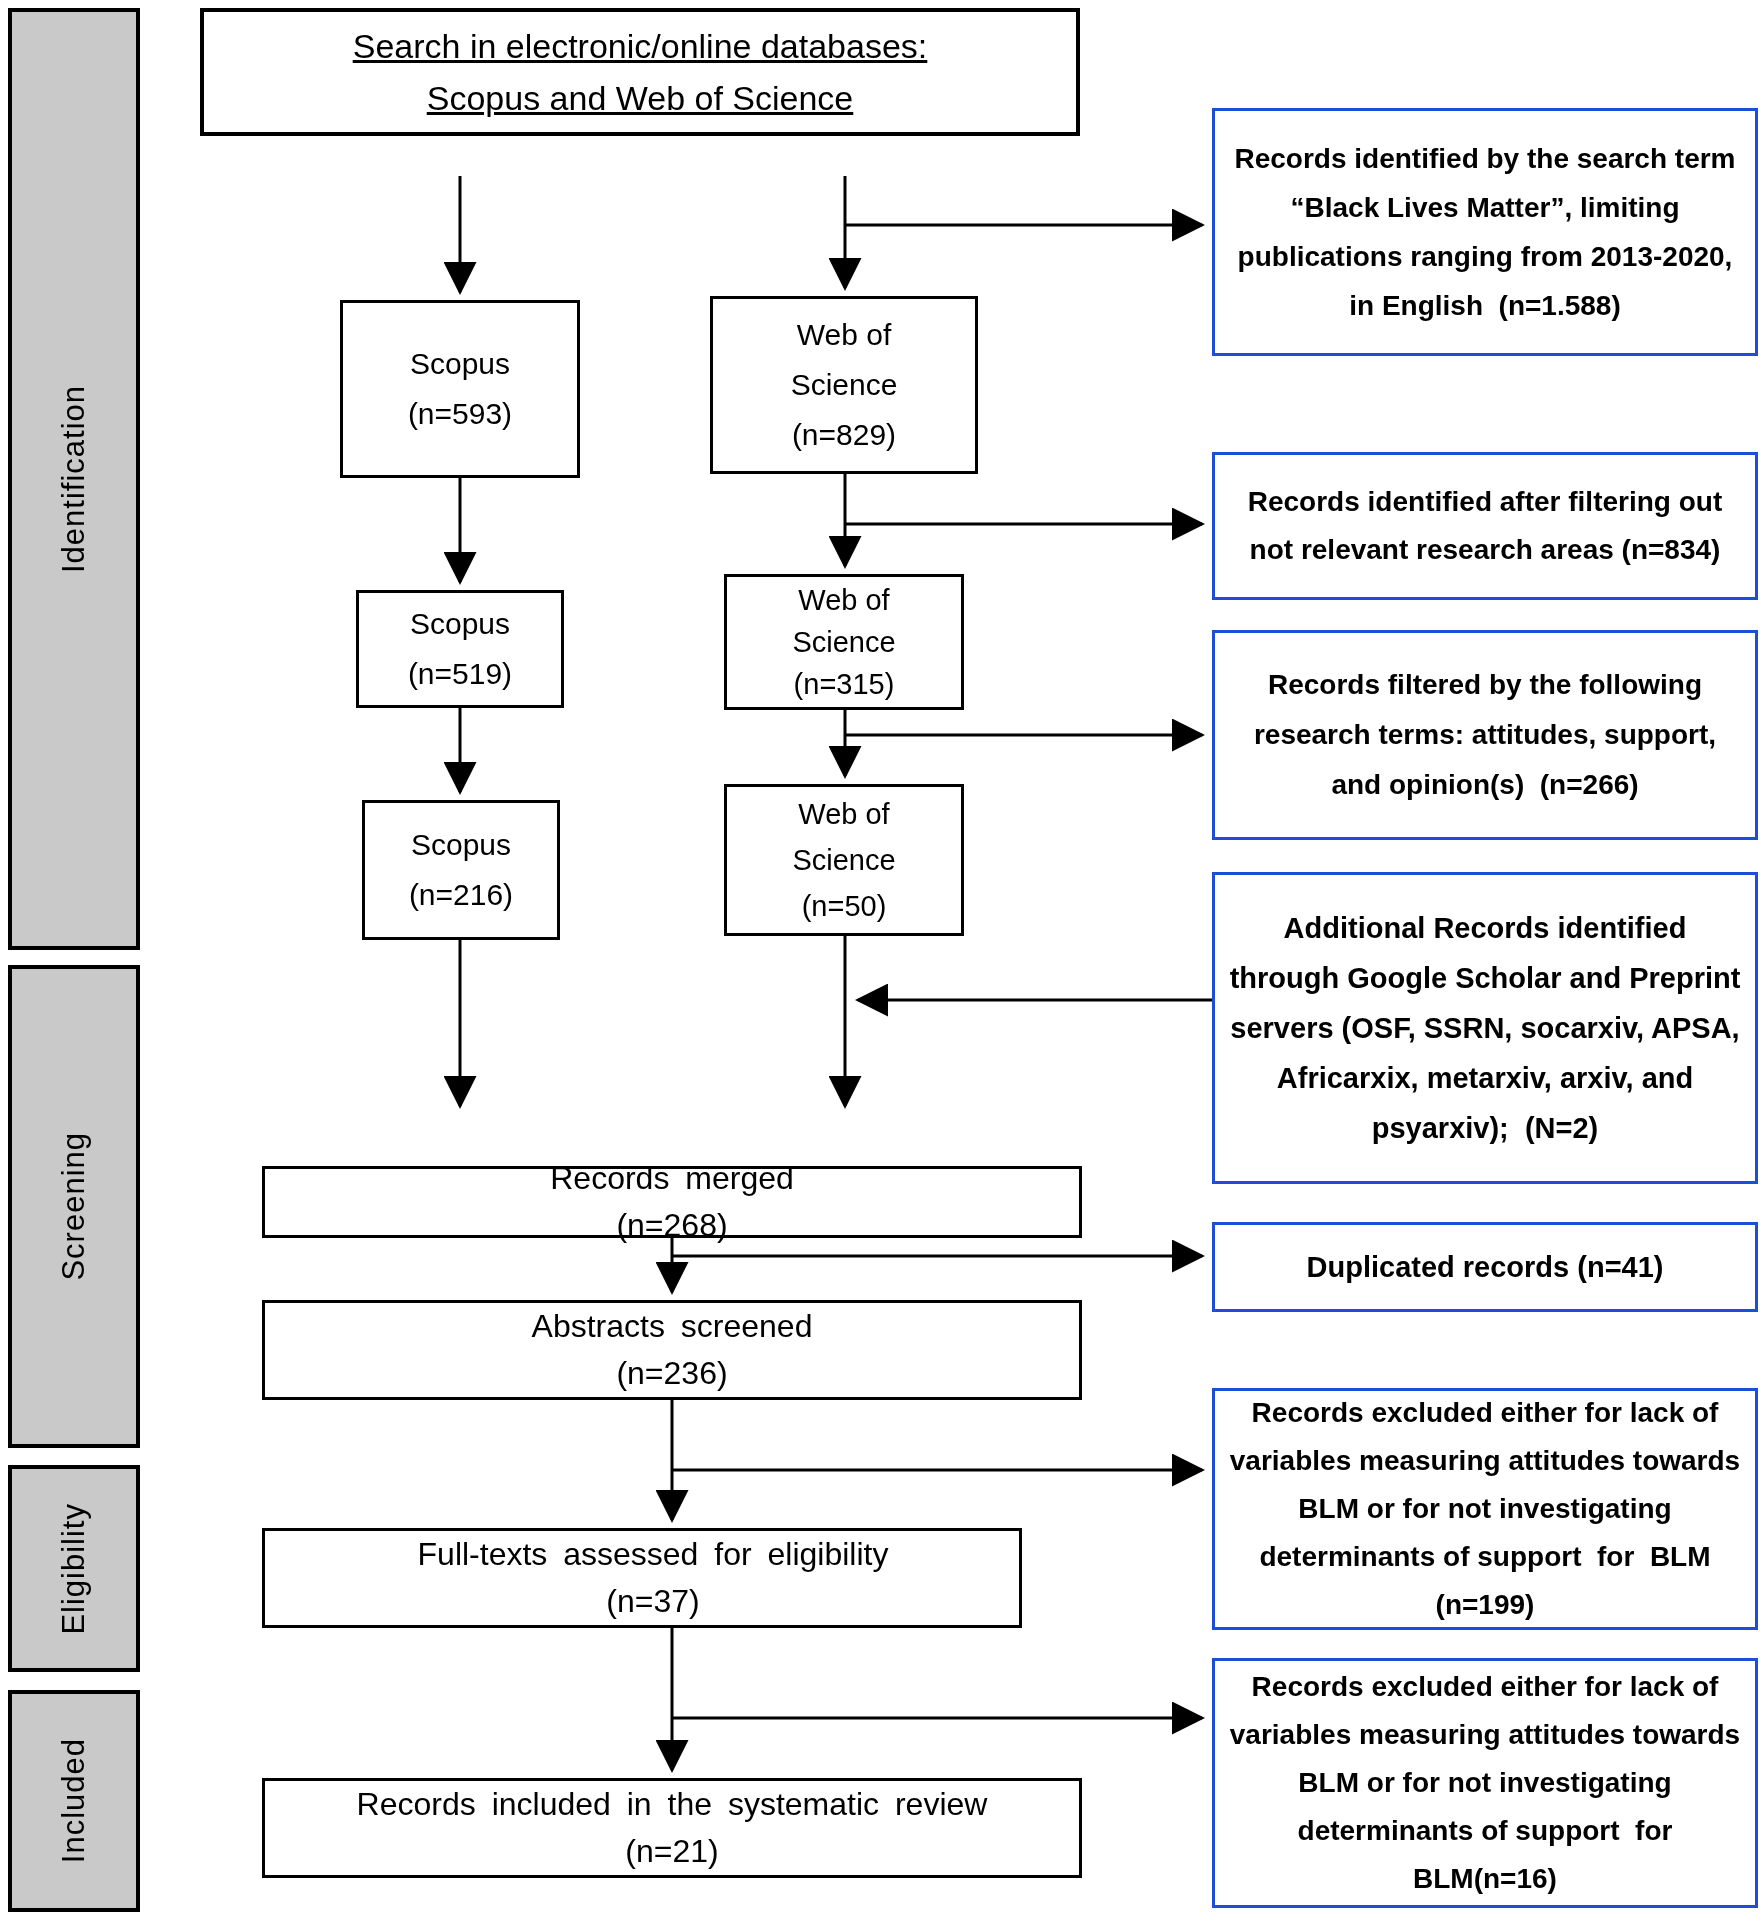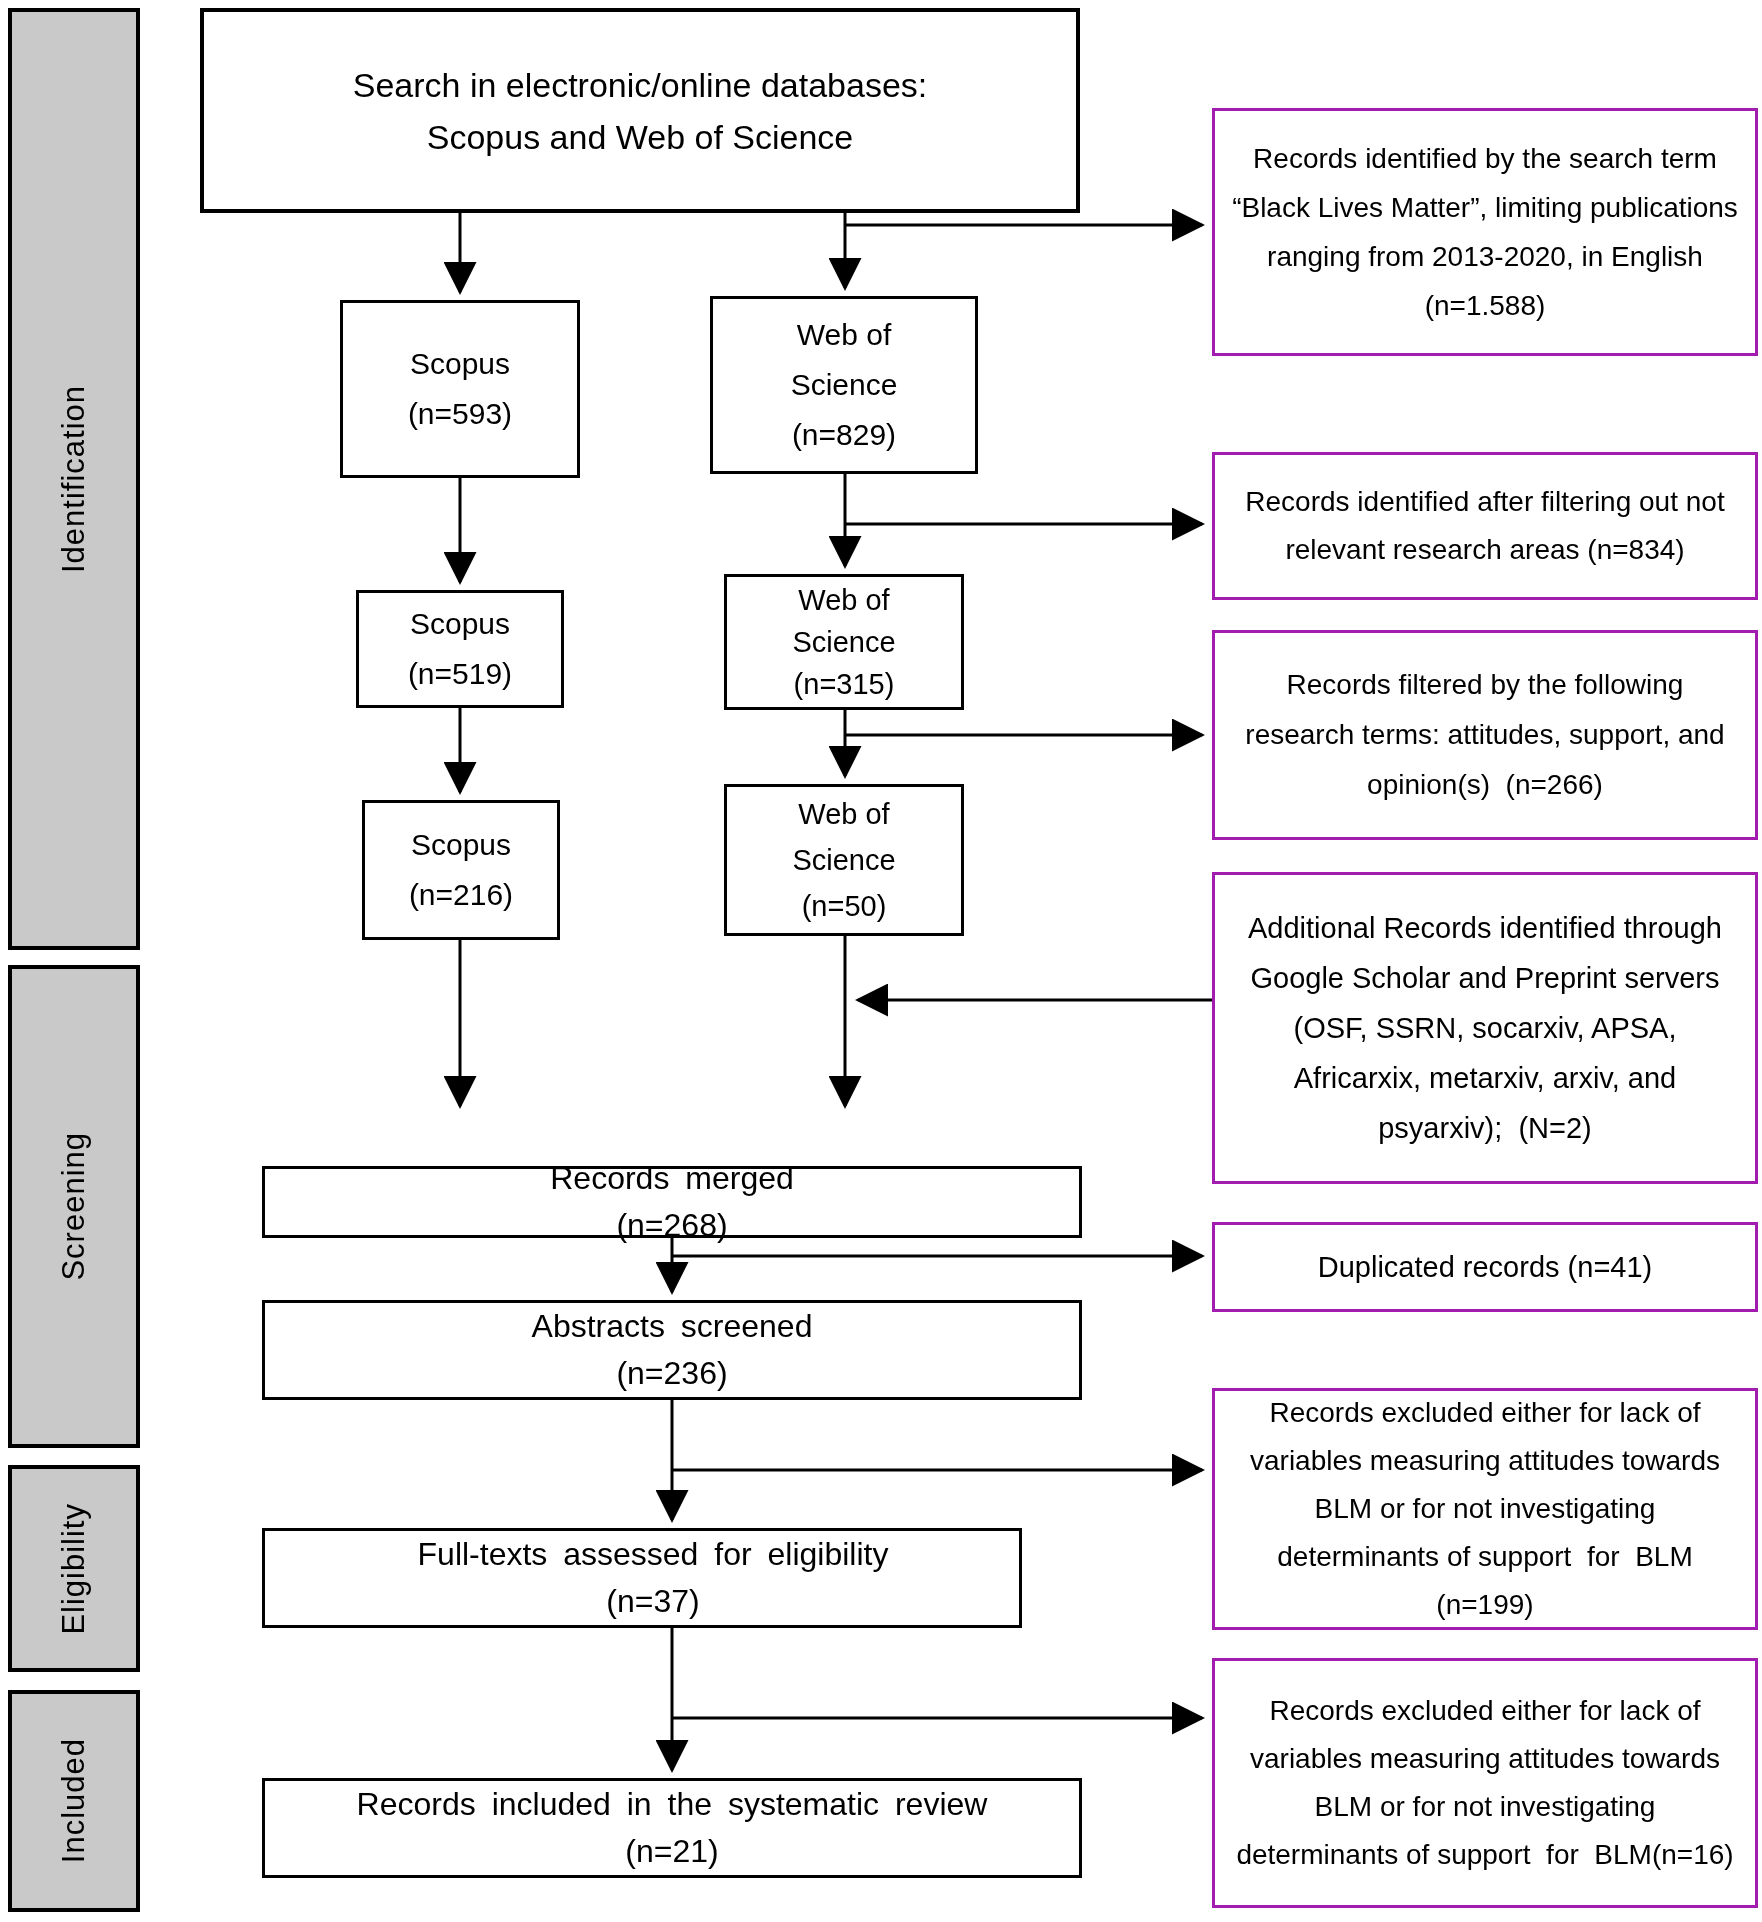--- a/index.html
+++ b/index.html
@@ -33,47 +33,48 @@
     font-size:31px;
     letter-spacing:1px;
     white-space:nowrap;
   }
   
   .stage-identification{left:8px;top:8px;width:132px;height:942px;}
   .stage-screening{left:8px;top:965px;width:132px;height:483px;}
   .stage-eligibility{left:8px;top:1465px;width:132px;height:207px;}
   .stage-included{left:8px;top:1690px;width:132px;height:222px;}
   
-  .search{left:200px;top:8px;width:880px;height:205px;border-width:4px;}
+  .search{left:200px;top:8px;width:880px;height:128px;border-width:4px;text-decoration:underline;}
   .search .ln{font-size:34px;line-height:52px;}
   .scopus1{left:340px;top:300px;width:240px;height:178px;}
   .wos1{left:710px;top:296px;width:268px;height:178px;}
   .scopus2{left:356px;top:590px;width:208px;height:118px;}
   .wos2{left:724px;top:574px;width:240px;height:136px;}
   .scopus3{left:362px;top:800px;width:198px;height:140px;}
   .wos3{left:724px;top:784px;width:240px;height:152px;}
   .db .ln{font-size:30px;line-height:50px;}
   .wos2 .ln{font-size:29px;line-height:42px;}
   .wos3 .ln{font-size:29px;line-height:46px;}
   .wide .ln{font-size:32px;line-height:47px;word-spacing:7px;}
   .merged{left:262px;top:1166px;width:820px;height:72px;}
   .abstracts{left:262px;top:1300px;width:820px;height:100px;}
   .fulltexts{left:262px;top:1528px;width:760px;height:100px;padding-left:22px;}
   .included-box{left:262px;top:1778px;width:820px;height:100px;}
   
   .note{
     position:absolute;
     box-sizing:border-box;
-    border:3px solid #a21caf;
+    border:3px solid #1d4ed8;
     background:#fff;
     display:flex;align-items:center;justify-content:center;
     text-align:center;
     font-size:28px;line-height:48px;
     padding:4px 14px;
     white-space:pre-wrap;
+    font-weight:bold;
   }
   .r1{left:1212px;top:108px;width:546px;height:248px;line-height:49px;}
   .r2{left:1212px;top:452px;width:546px;height:148px;}
   .r3{left:1212px;top:630px;width:546px;height:210px;line-height:50px;}
   .r4{left:1212px;top:872px;width:546px;height:312px;line-height:50px;font-size:29px;justify-content:center;}
   .r5{left:1212px;top:1222px;width:546px;height:90px;font-size:29px;}
   .r6{left:1212px;top:1388px;width:546px;height:242px;}
   .r7{left:1212px;top:1658px;width:546px;height:250px;}
   
   #arrows{position:absolute;left:0;top:0;pointer-events:none;}

